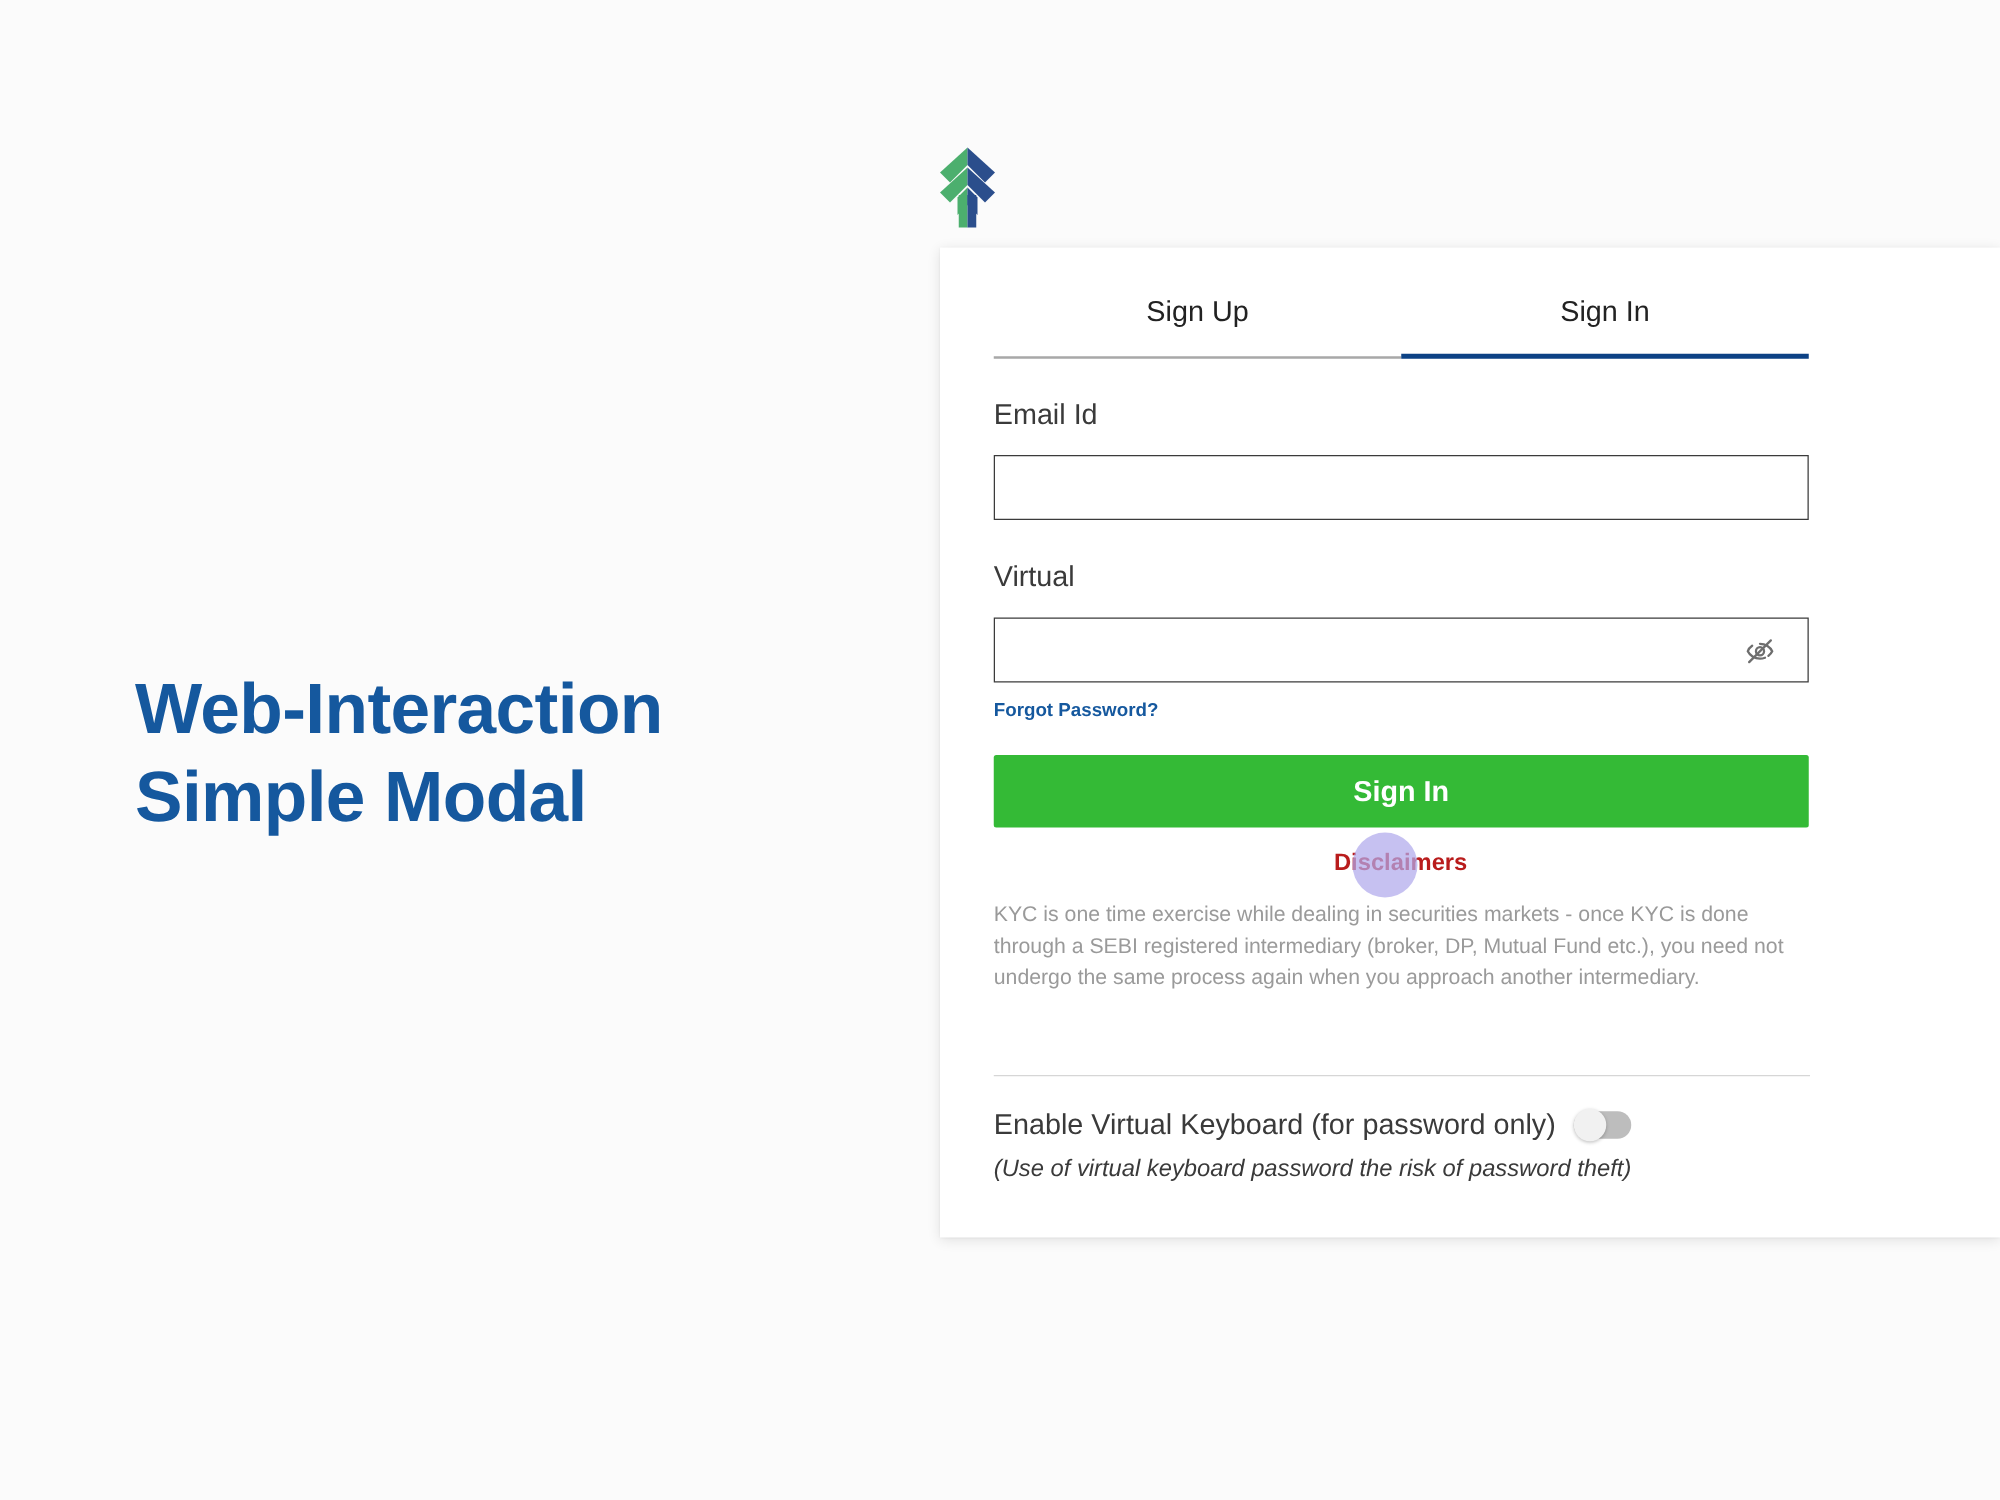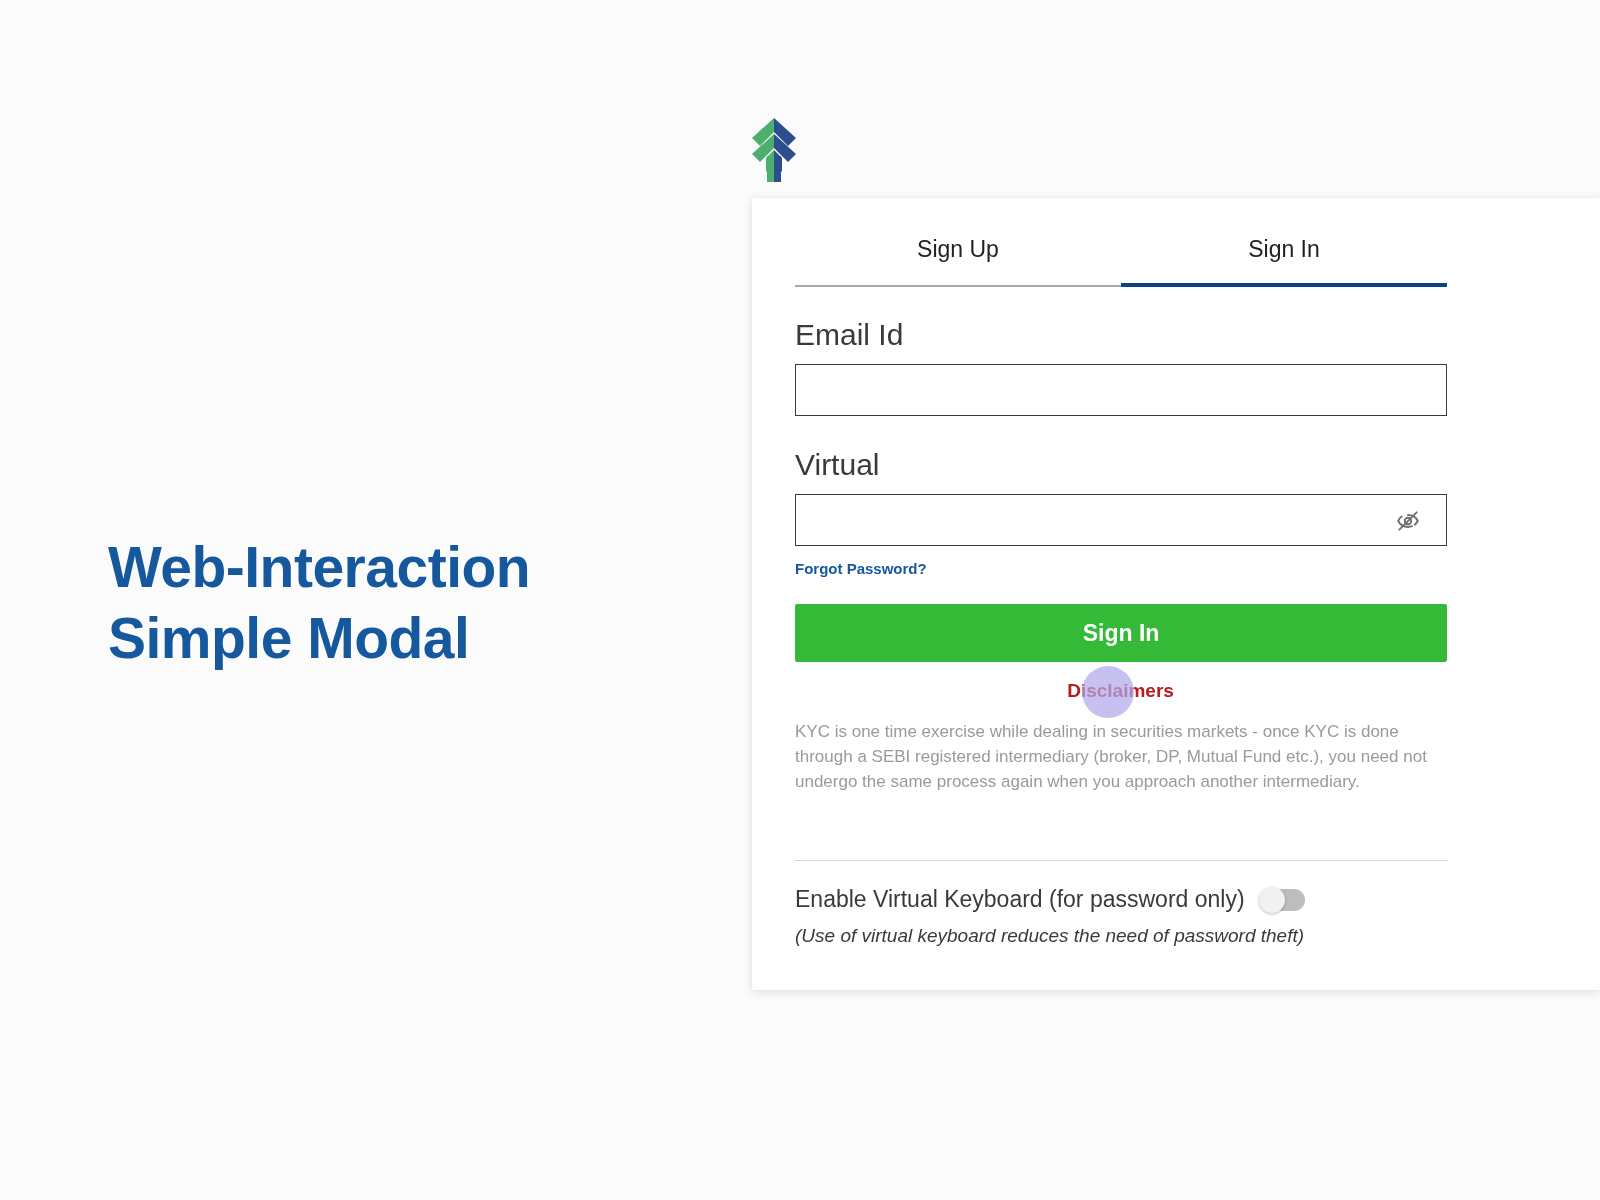--- a/index.html
+++ b/index.html
@@ -69,21 +69,21 @@
     cursor: pointer;
     user-select: none;
   }
   .tab.inactive { border-bottom: 2px solid #a8a8a8; }
   .tab.active   { border-bottom: 4px solid #0d4285; }
 
   
   .field-label {
     position: absolute;
     left: 43px;
-    font-size: 30px;
+    font-size: 23px;
     color: #3a3a3a;
   }
   #label-email    { top: 120px; }
   #label-password { top: 250px; }
 
   .text-input {
     position: absolute;
     left: 43px;
     width: 652px;
     height: 52px;
@@ -282,17 +282,17 @@
   <div id="kyc-text">KYC is one time exercise while dealing in securities markets - once KYC is done through a SEBI registered intermediary (broker, DP, Mutual Fund etc.), you need not undergo the same process again when you approach another intermediary.</div>
 
   <div id="divider"></div>
 
   <div id="vk-row">
     <span id="vk-label">Enable Virtual Keyboard (for password only)</span>
     <div id="vk-toggle">
       <div class="knob"></div>
     </div>
   </div>
-  <div id="vk-note">(Use of virtual keyboard reduces the need of password theft)</div>
+  <div id="vk-note">(Use of virtual keyboard password the risk of password theft)</div>
 
 </div>
 
 <div id="cursor-highlight"></div>
 
 </body></html>

